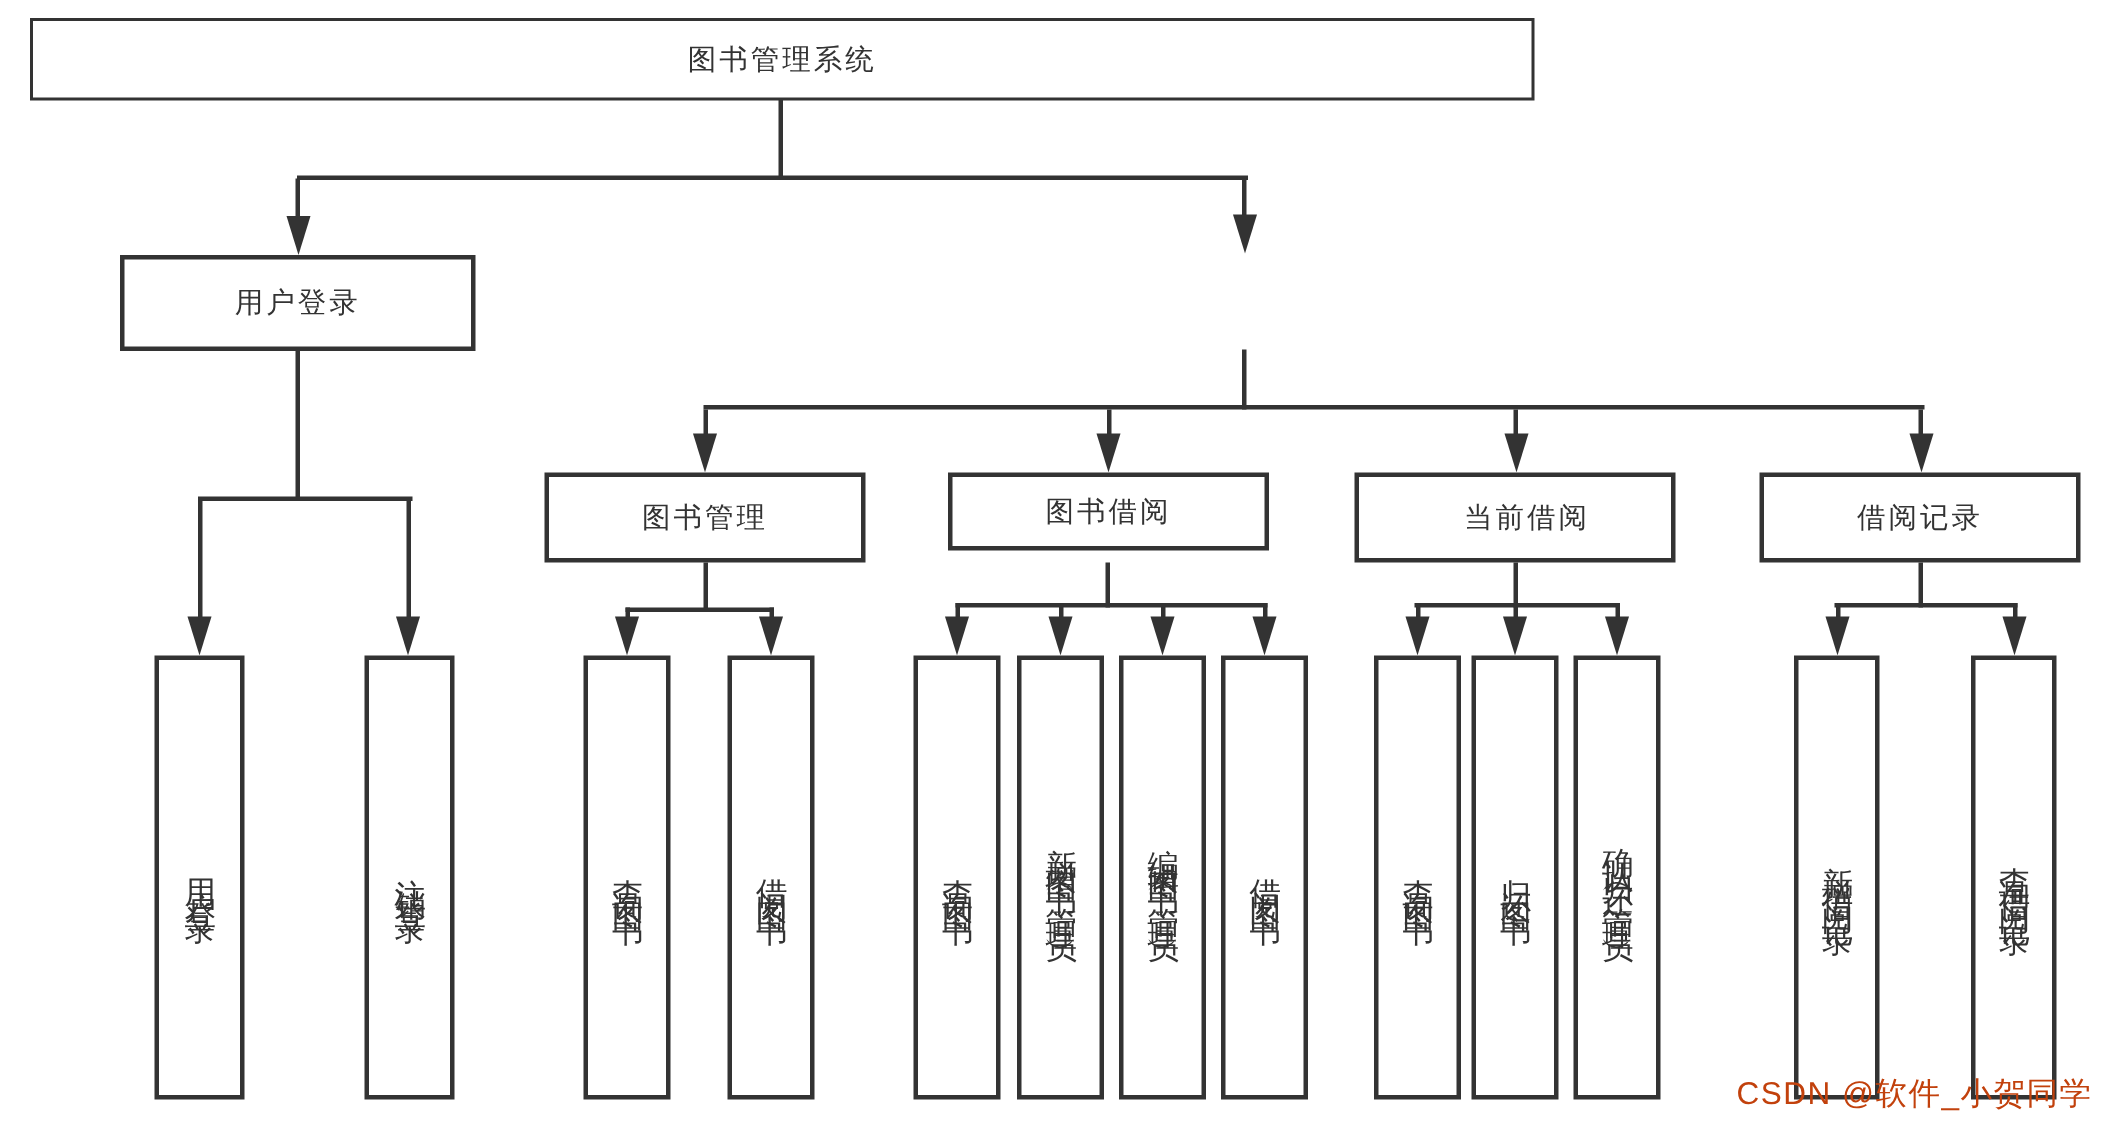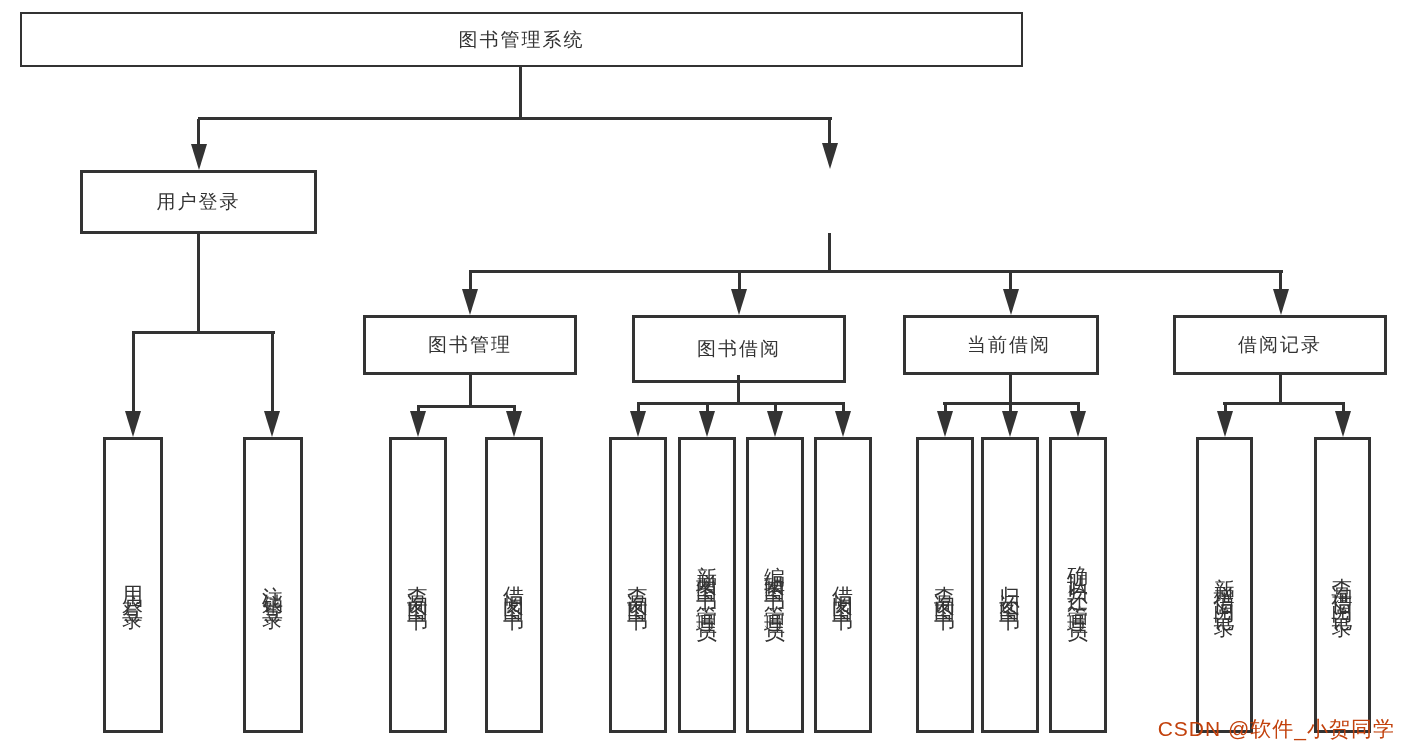--- a/index.html
+++ b/index.html
@@ -90,24 +90,24 @@
   <div class="vline" style="left:738px; top:273px; height:18px;"></div>
   <div class="arrow" style="left:731px; top:289px;"></div>
   <div class="vline" style="left:1009px; top:273px; height:18px;"></div>
   <div class="arrow" style="left:1003px; top:289px;"></div>
   <div class="vline" style="left:1279px; top:273px; height:18px;"></div>
   <div class="arrow" style="left:1273px; top:289px;"></div>
 
   <div class="box" style="left:363px; top:315px; width:214px; height:60px;">
     <span class="hlabel">图书管理</span>
   </div>
-  <div class="box" style="left:632px; top:315px; width:214px; height:68px;">
+  <div class="box" style="left:632px; top:315px; width:214px; height:52px;">
     <span class="hlabel">图书借阅</span>
   </div>
-  <div class="box" style="left:903px; top:315px; width:196px; height:60px;padding-left:16px;">
+  <div class="box" style="left:903px; top:315px; width:214px; height:60px;padding-left:16px;">
     <span class="hlabel">当前借阅</span>
   </div>
   <div class="box" style="left:1173px; top:315px; width:214px; height:60px;">
     <span class="hlabel">借阅记录</span>
   </div>
 
   <div class="vline" style="left:469px; top:375px; height:33px;"></div>
   <div class="hline" style="left:417px; top:405px; width:99px;"></div>
   <div class="vline" style="left:417px; top:405px; height:12px;"></div>
   <div class="arrow" style="left:410px; top:411px;"></div>

